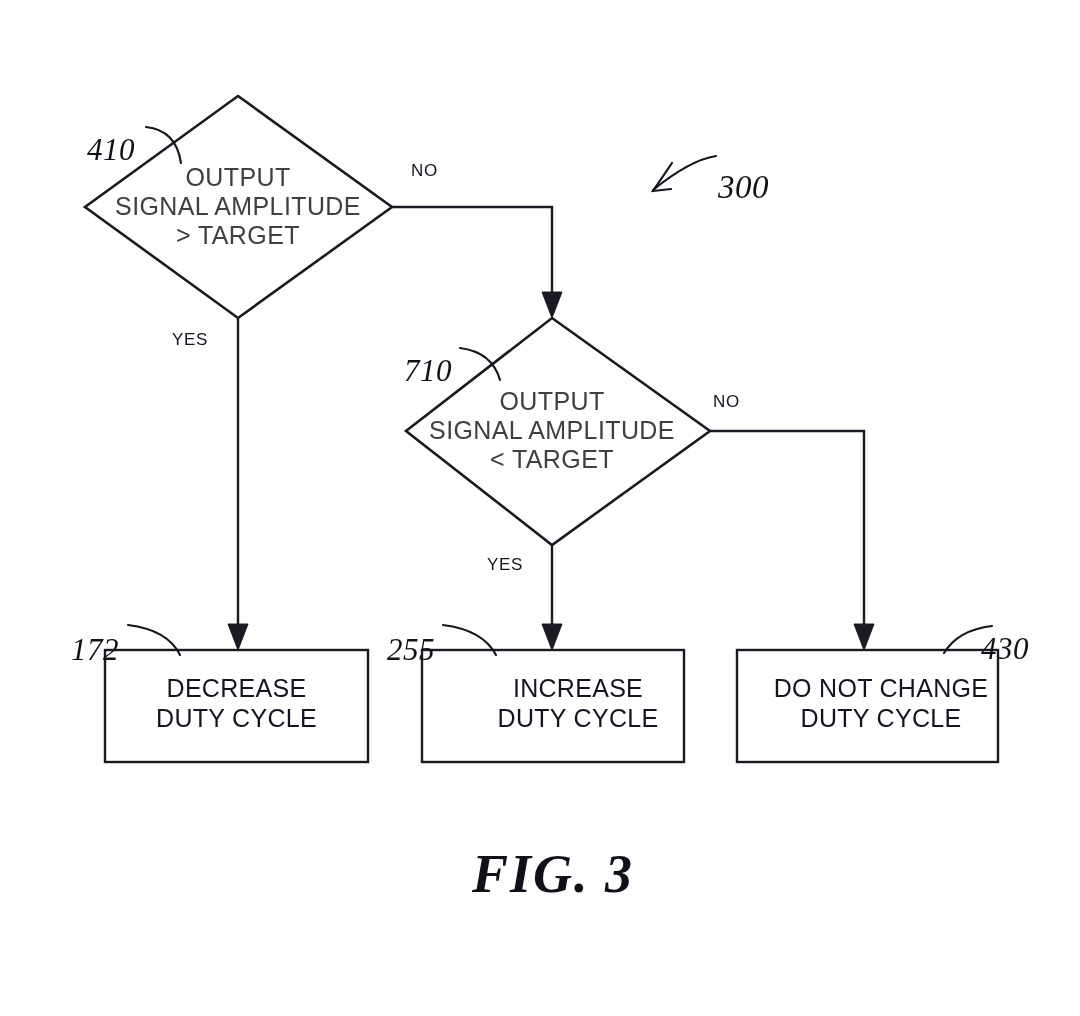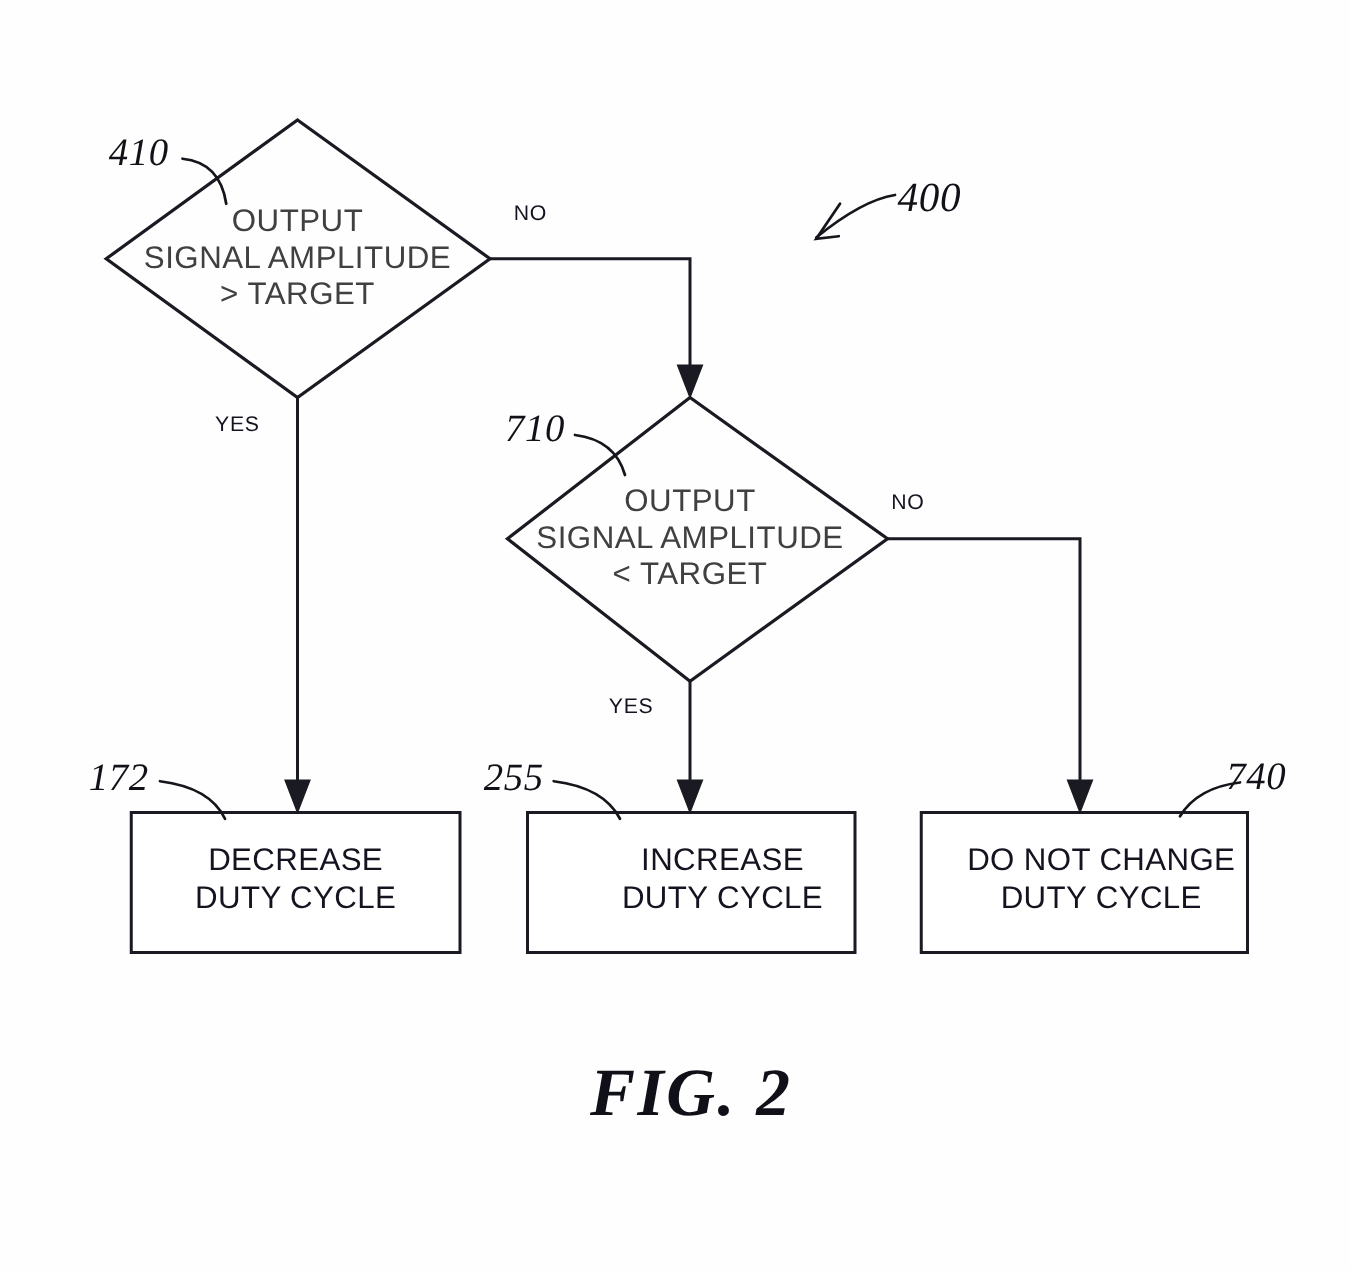--- a/index.html
+++ b/index.html
@@ -91,20 +91,21 @@
     white-space: pre;
   }
   .ref-label {
     position: absolute;
     color: #111118;
     font-family: "Liberation Serif", serif;
     font-style: italic;
     font-size: 31px;
     letter-spacing: 0.5px;
     white-space: pre;
+    margin-top: 28px;
   }
   .fig-caption {
     position: absolute;
     color: #101018;
     font-family: "Liberation Serif", serif;
     font-style: italic;
     font-weight: bold;
     font-size: 54px;
     letter-spacing: 2px;
     white-space: pre;
@@ -174,19 +175,19 @@
   <div class="edge-label" style="left:487px; top:555px;">YES</div>
 
   <div class="ref-label" style="left:87px; top:104px;">410</div>
 
   <div class="ref-label" style="left:71px; top:604px;">172</div>
 
   <div class="ref-label" style="left:404px; top:325px;">710</div>
 
   <div class="ref-label" style="left:387px; top:604px;">255</div>
 
-  <div class="ref-label" style="left:981px; top:603px;">740</div>
+  <div class="ref-label" style="left:981px; top:603px;">430</div>
 
-  <div class="ref-label" style="left:718px; top:141px; font-size:33px;">400</div>
+  <div class="ref-label" style="left:718px; top:141px; font-size:33px;">300</div>
 
-  <div class="fig-caption" style="left:472px; top:843px;">FIG. 2</div>
+  <div class="fig-caption" style="left:472px; top:843px;">FIG. 3</div>
 
 </div>
 
 </body></html>

